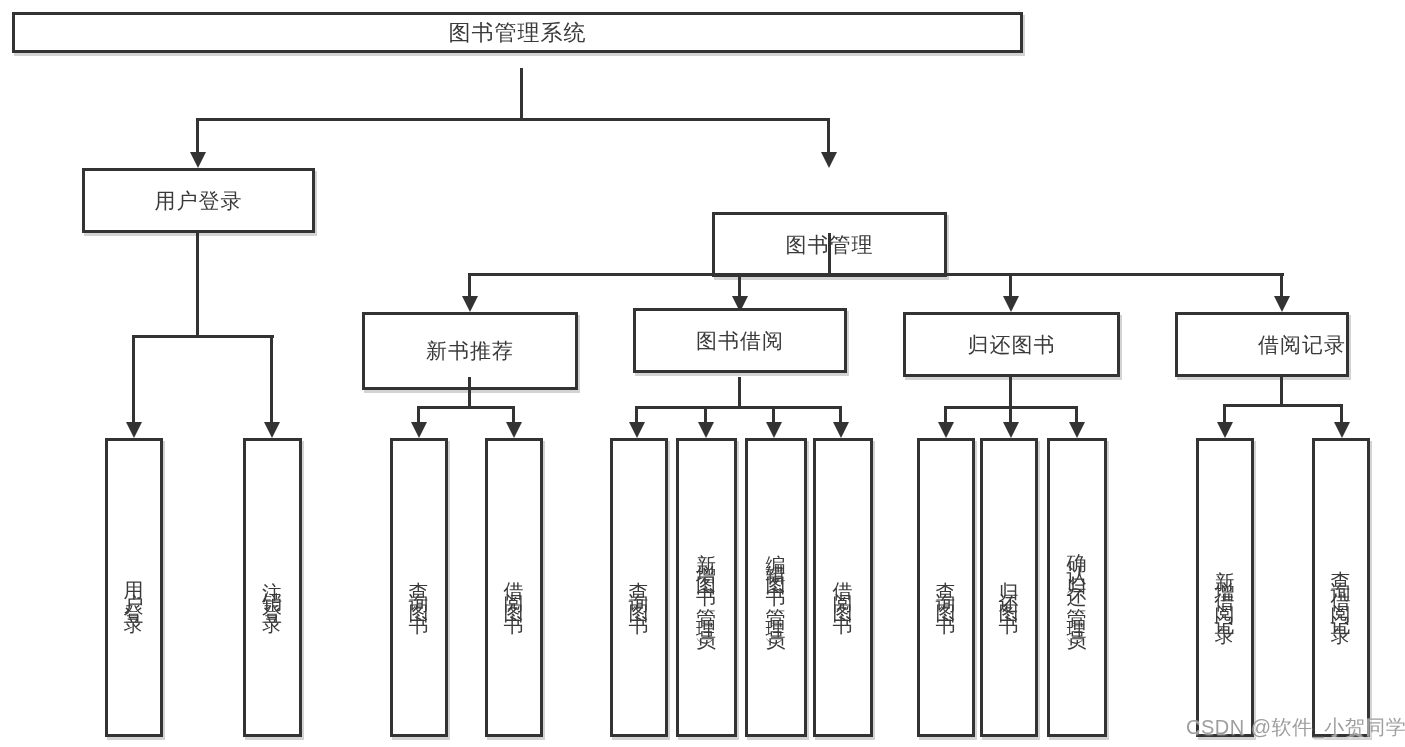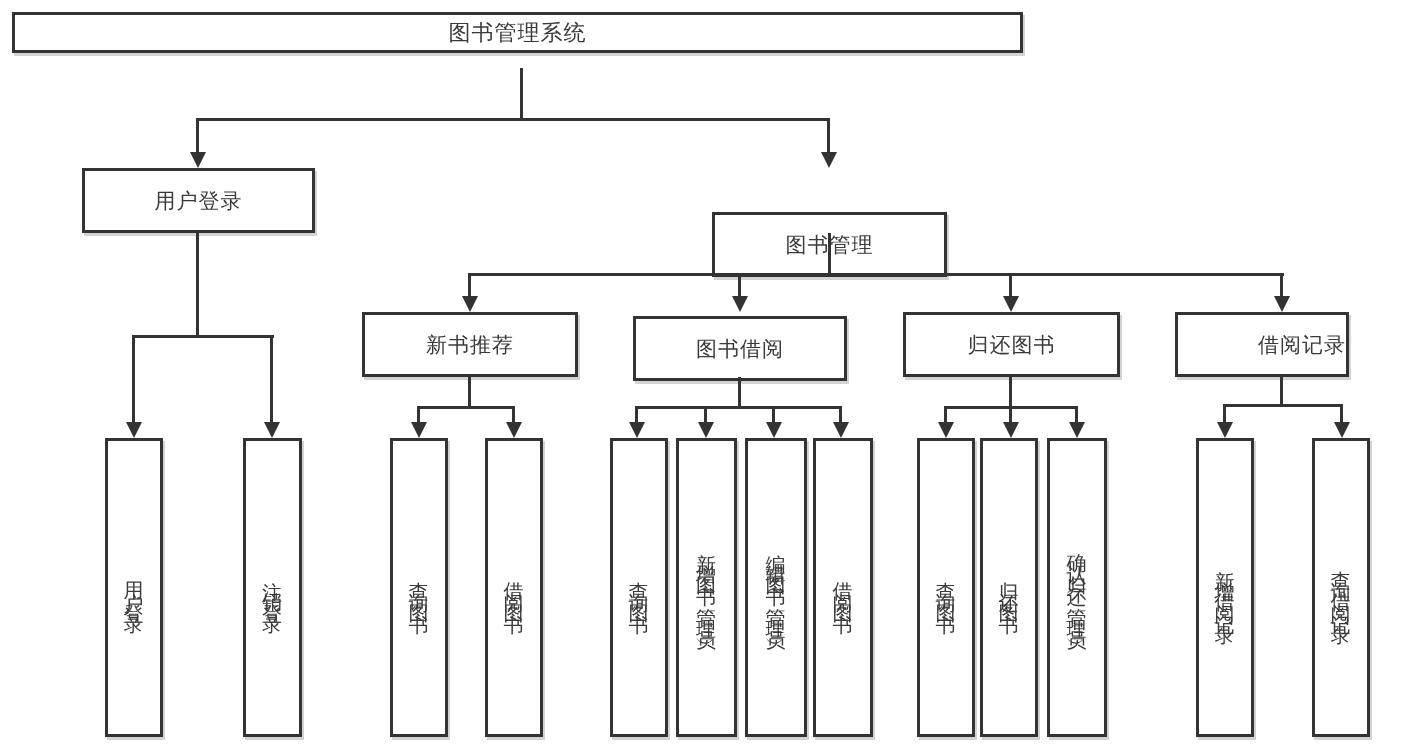--- a/index.html
+++ b/index.html
@@ -86,24 +86,24 @@
   <div class="hline" style="left:468px; top:273px; width:816px;"></div>
   <div class="vline" style="left:468px; top:273px; height:23px;"></div>
   <div class="arrow" style="left:462px; top:296px;"></div>
   <div class="vline" style="left:738px; top:273px; height:23px;"></div>
   <div class="arrow" style="left:732px; top:296px;"></div>
   <div class="vline" style="left:1009px; top:273px; height:23px;"></div>
   <div class="arrow" style="left:1003px; top:296px;"></div>
   <div class="vline" style="left:1280px; top:273px; height:23px;"></div>
   <div class="arrow" style="left:1274px; top:296px;"></div>
 
-  <div class="box hbox" style="left:362px; top:312px; width:216px; height:65px;text-align:center;">
+  <div class="box hbox" style="left:362px; top:312px; width:216px; height:78px;text-align:center;">
     <span>新书推荐</span>
   </div>
-  <div class="box hbox" style="left:633px; top:316px; width:214px; height:65px;">
+  <div class="box hbox" style="left:633px; top:308px; width:214px; height:65px;">
     <span>图书借阅</span>
   </div>
   <div class="box hbox" style="left:903px; top:312px; width:217px; height:65px;">
     <span>归还图书</span>
   </div>
   <div class="box hbox" style="left:1175px; top:312px; width:174px; height:65px;justify-content:flex-end;">
     <span>借阅记录</span>
   </div>
 
   <div class="vline" style="left:468px; top:377px; height:29px;"></div>
@@ -177,14 +177,15 @@
     <span>确认归还（管理员）</span>
   </div>
 
   <div class="box vbox" style="left:1196px; top:438px; width:58px; height:299px;">
     <span>新增借阅记录</span>
   </div>
   <div class="box vbox" style="left:1312px; top:438px; width:58px; height:299px;">
     <span>查询借阅记录</span>
   </div>
 
+  <div id="watermark">CSDN @软件_小贺同学</div>
 
 </div>
 
 </body></html>

